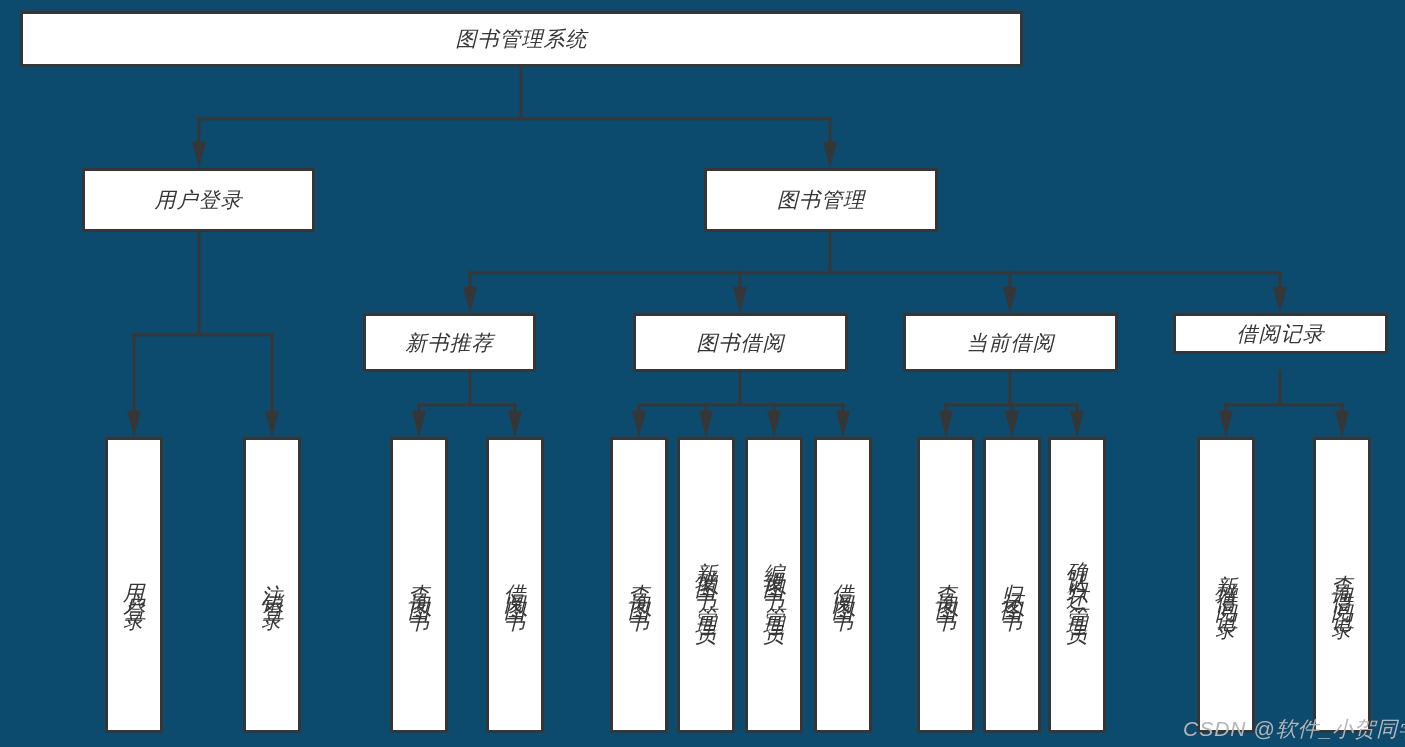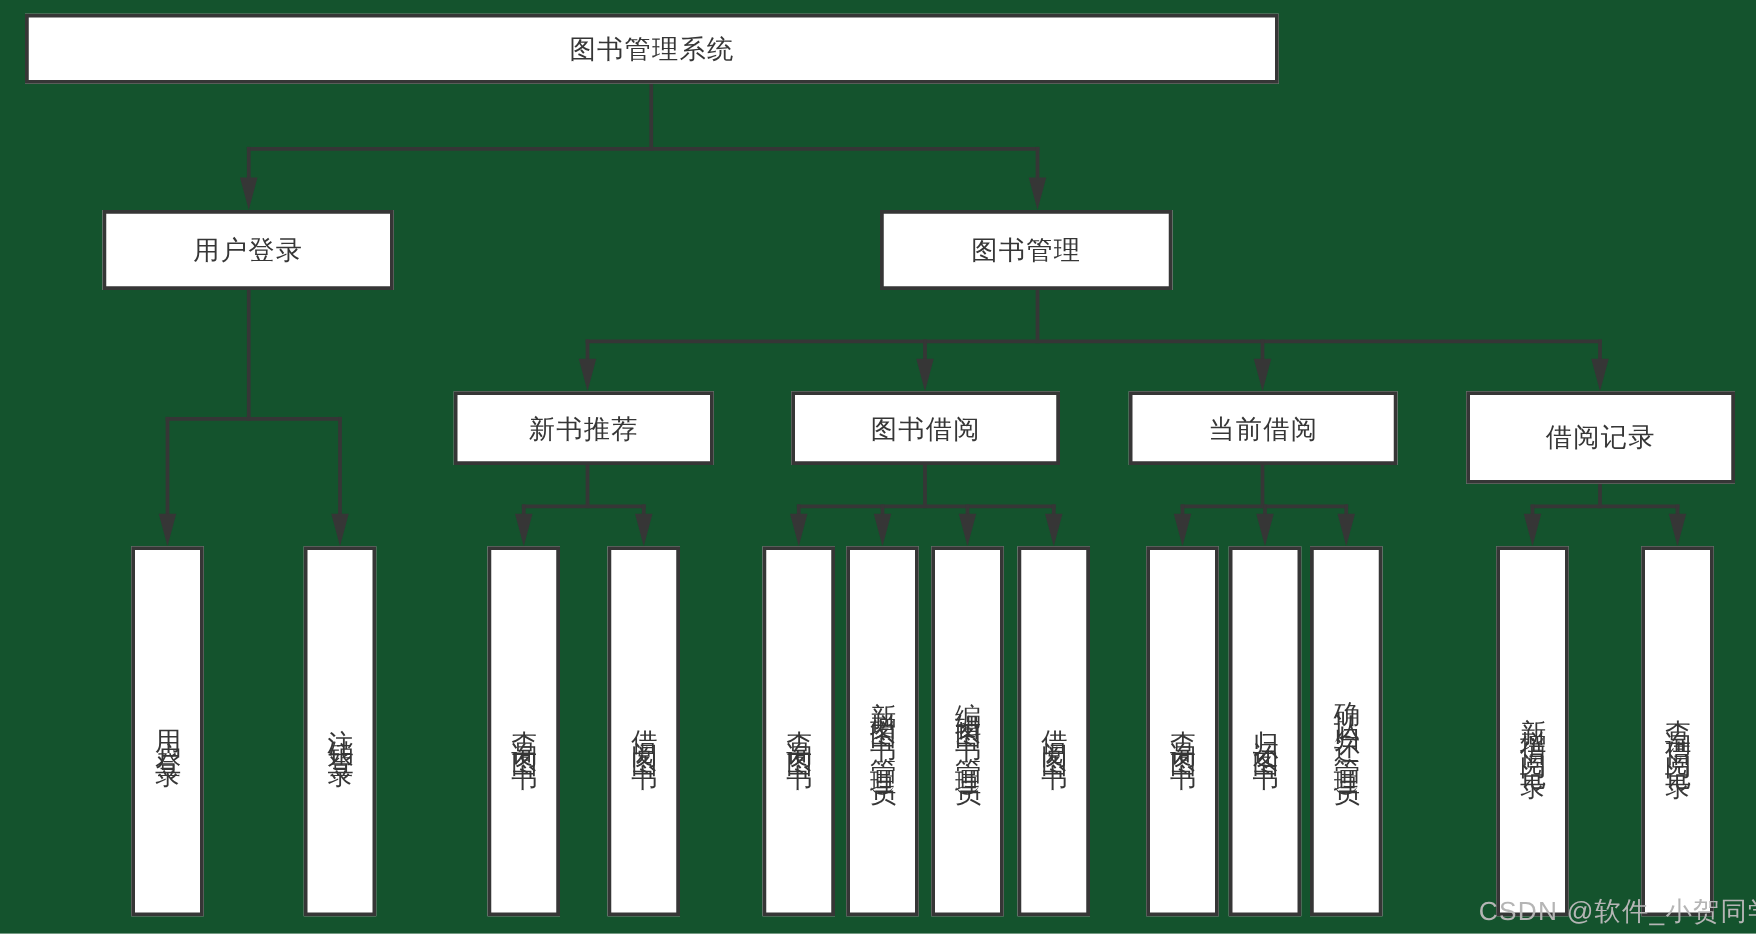--- a/index.html
+++ b/index.html
@@ -1,17 +1,17 @@
 <!DOCTYPE html>
 <html><head>
 <meta charset="utf-8">
 <style>
   html,body{margin:0;padding:0;background:#ffffff;}
   body{font-family:"Liberation Sans", sans-serif;}
-  .canvas{position:relative;width:1405px;height:747px;background:#14532d;overflow:hidden;}
+  .canvas{position:relative;width:1405px;height:747px;background:#0c4a6e;overflow:hidden;font-style:italic;}
   .connectors{position:absolute;left:0;top:0;width:1405px;height:747px;}
   .box{
     position:absolute;
     background:#ffffff;
     border:3px solid #363636;
     box-sizing:border-box;
     display:flex;
     align-items:center;
     justify-content:center;
     color:#363636;
@@ -102,24 +102,24 @@
       <line x1="1342" y1="403.5" x2="1342" y2="415"></line>
       <polygon points="1335,411 1349,411 1342,437" stroke="none"></polygon>
     </g>
   </svg>
 
   <div class="box hbox" style="left:20px;top:11px;width:1003px;height:56px">图书管理系统</div>
 
   <div class="box hbox" style="left:82px;top:168px;width:233px;height:64px">用户登录</div>
   <div class="box hbox" style="left:704px;top:168px;width:234px;height:64px">图书管理</div>
 
-  <div class="box hbox" style="left:363px;top:313px;width:208px;height:59px">新书推荐</div>
+  <div class="box hbox" style="left:363px;top:313px;width:173px;height:59px">新书推荐</div>
   <div class="box hbox" style="left:633px;top:313px;width:215px;height:59px">图书借阅</div>
   <div class="box hbox" style="left:903px;top:313px;width:215px;height:59px">当前借阅</div>
-  <div class="box hbox" style="left:1173px;top:313px;width:215px;height:74px">借阅记录</div>
+  <div class="box hbox" style="left:1173px;top:313px;width:215px;height:41px">借阅记录</div>
 
   <div class="box vbox" style="left:105px;top:437px;width:58px;height:296px">用户登录</div>
   <div class="box vbox" style="left:243px;top:437px;width:58px;height:296px">注销登录</div>
 
   <div class="box vbox" style="left:390px;top:437px;width:58px;height:296px">查询图书</div>
   <div class="box vbox" style="left:486px;top:437px;width:58px;height:296px">借阅图书</div>
 
   <div class="box vbox" style="left:610px;top:437px;width:58px;height:296px">查询图书</div>
   <div class="box vbox" style="left:677px;top:437px;width:58px;height:296px">新增图书（管理员）</div>
   <div class="box vbox" style="left:745px;top:437px;width:58px;height:296px">编辑图书（管理员）</div>

